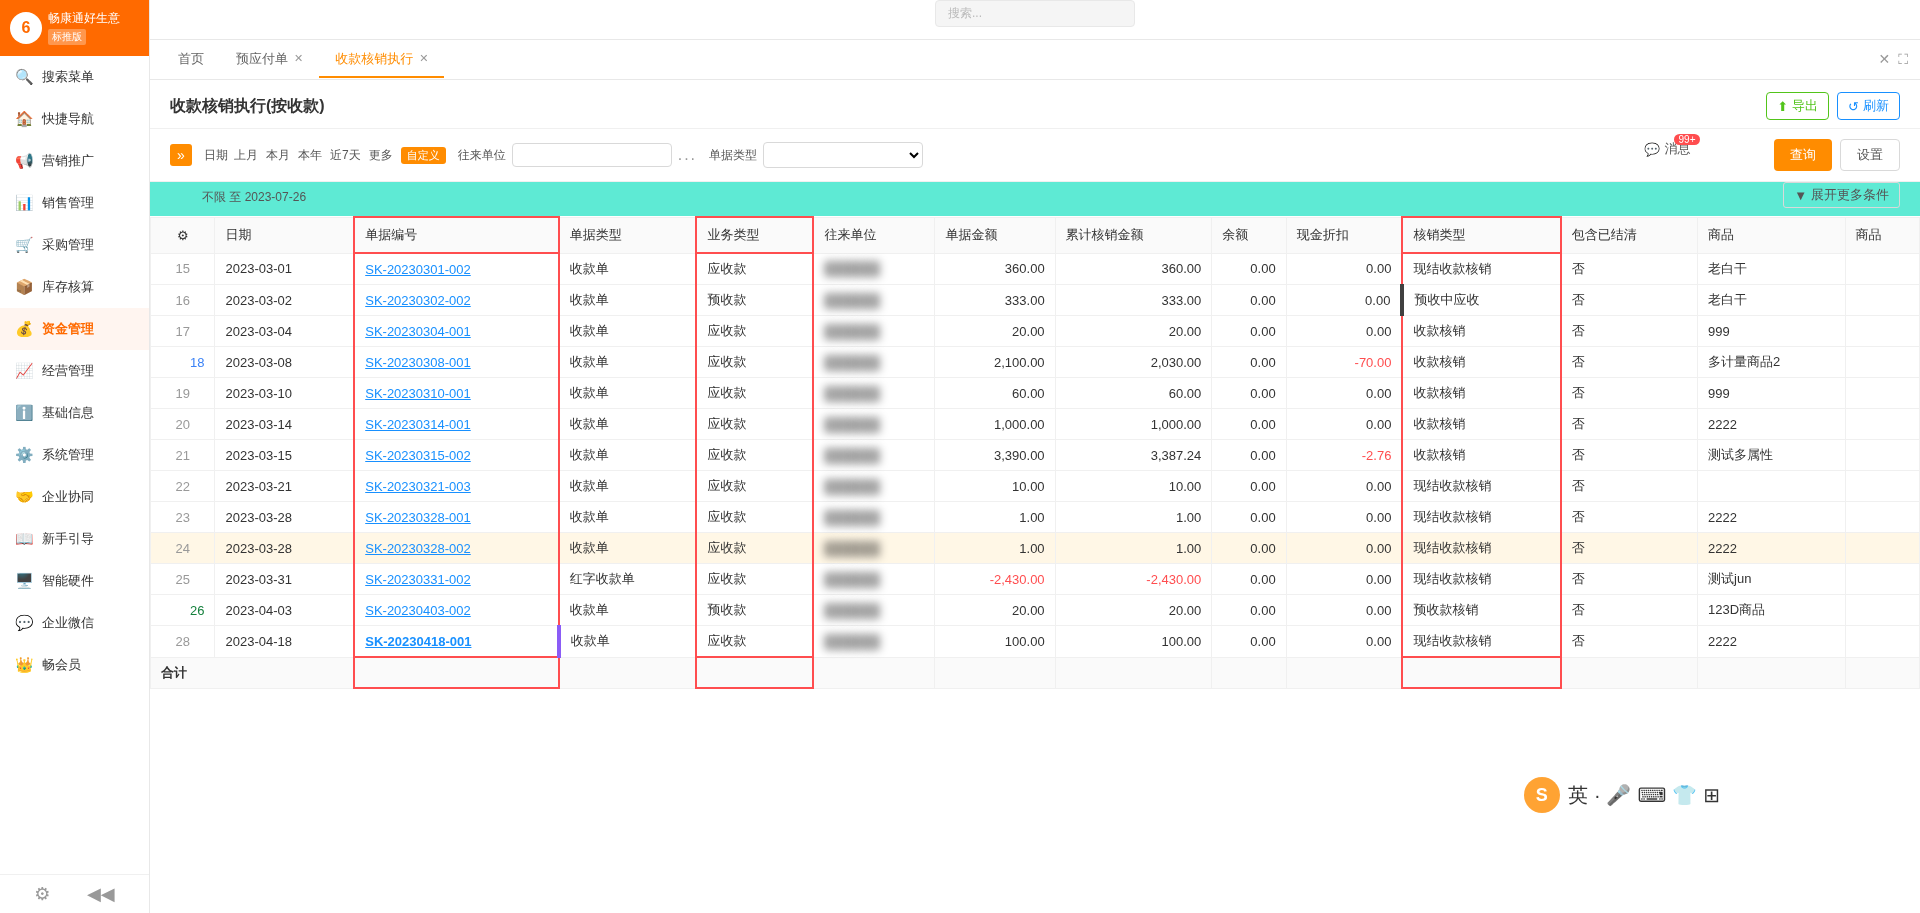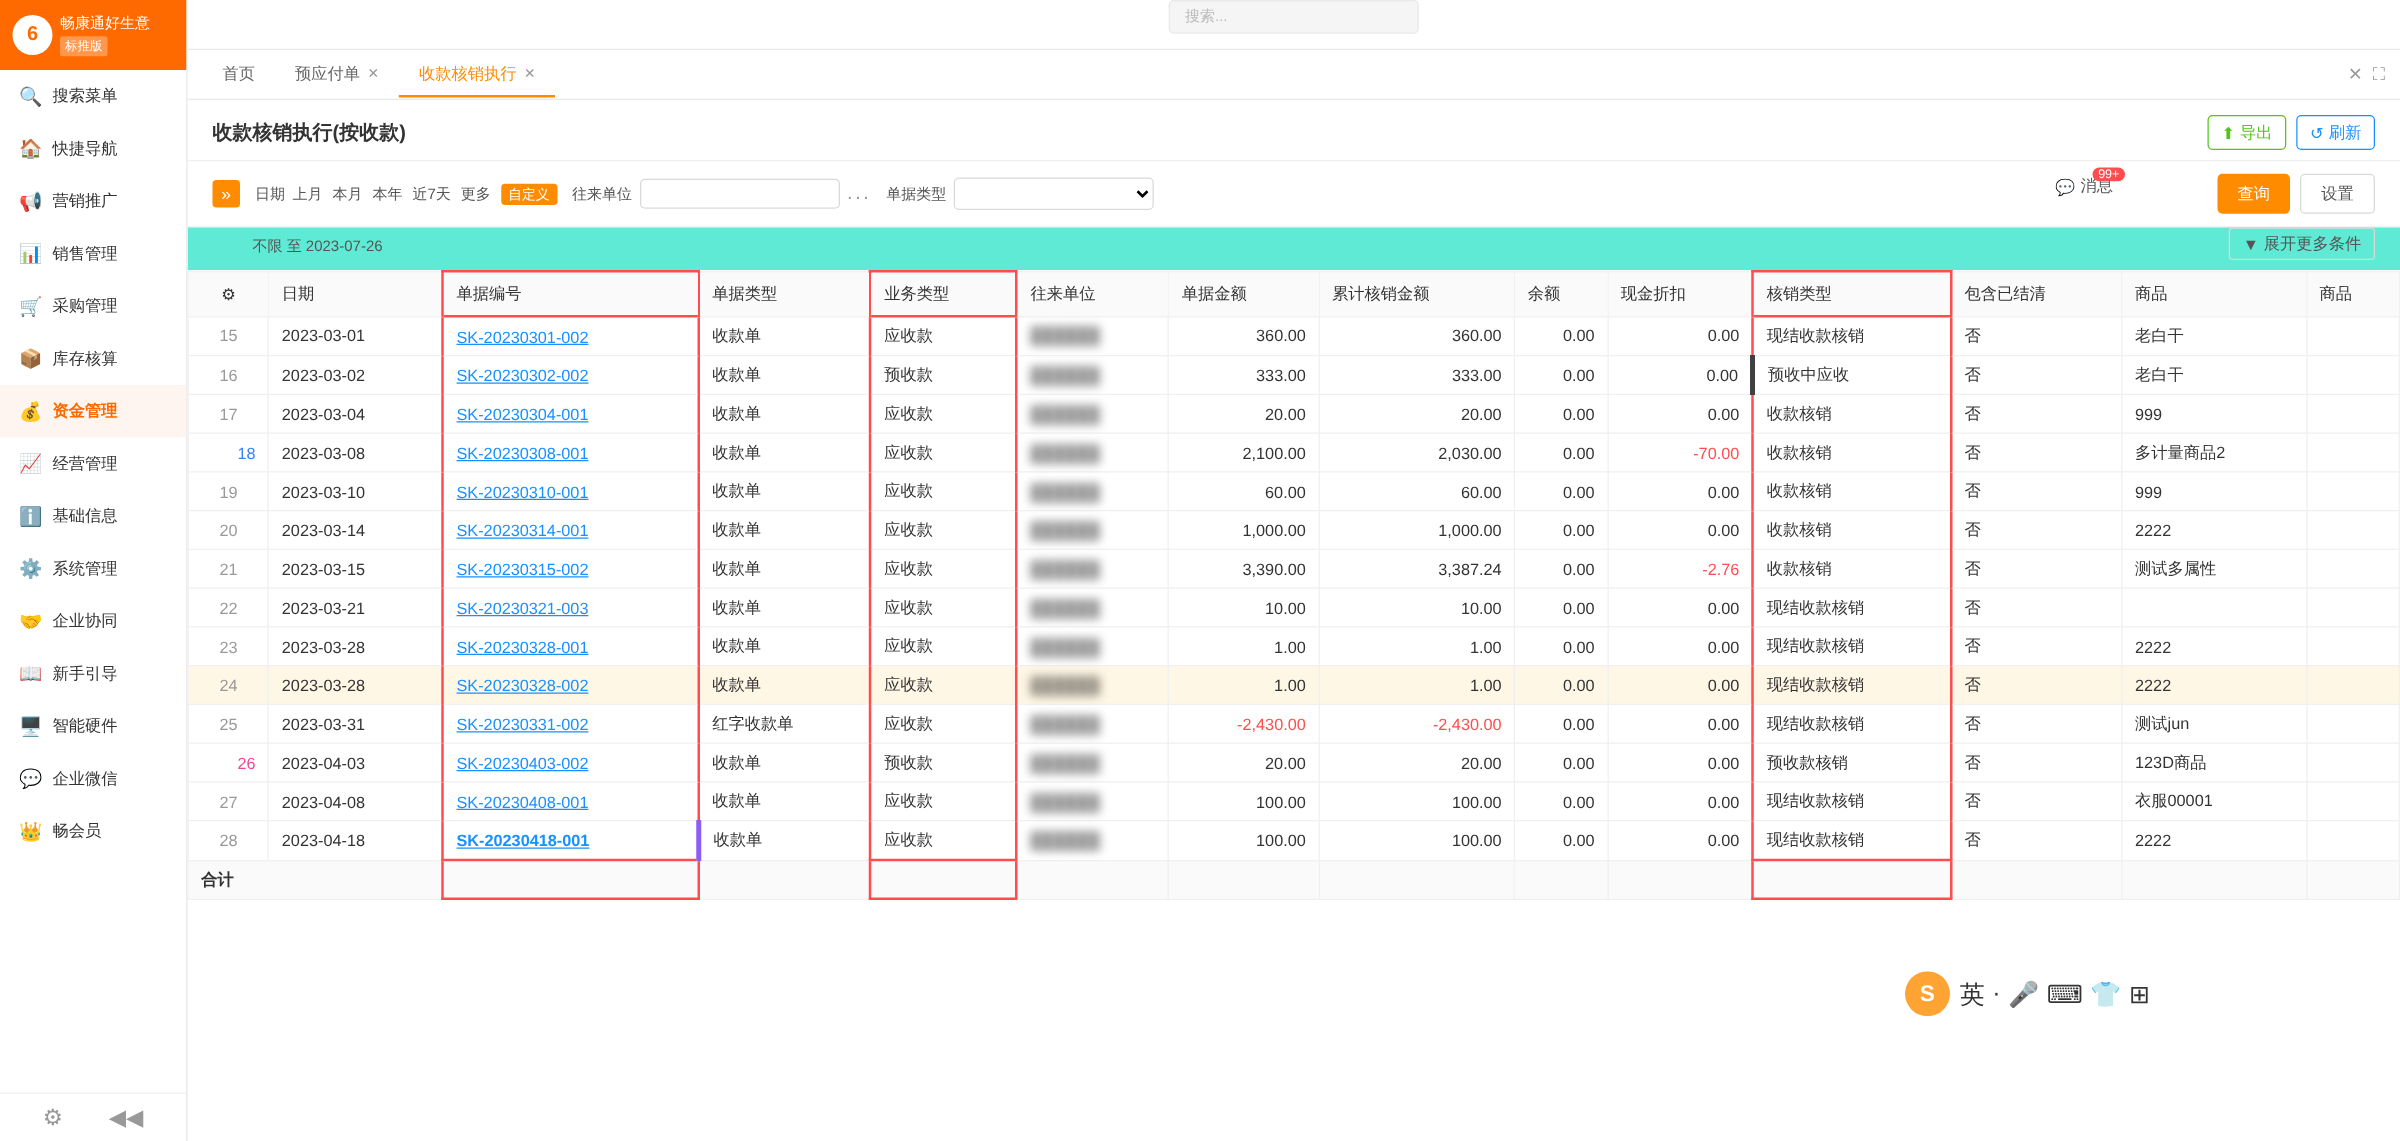--- a/index.html
+++ b/index.html
@@ -458,49 +458,33 @@
     <td class="red" style="text-align:right;">-2,430.00</td>
     <td class="red" style="text-align:right;">-2,430.00</td>
     <td style="text-align:right;">0.00</td>
     <td class="" style="text-align:right;">0.00</td>
     <td style="border-left:2px solid #ff4d4f; border-right:2px solid #ff4d4f;">现结收款核销</td>
     <td>否</td>
     <td>测试jun</td>
     <td></td>
   </tr>
             <tr>
-    <td style="text-align:right;color:#ec4899;padding-left:39px;">26</td>
+    <td style="text-align:right;color:#15803d;padding-left:39px;">26</td>
     <td>2023-04-03</td>
     <td style="border-left:2px solid #ff4d4f; border-right:2px solid #ff4d4f;"><span class="link">SK-20230403-002</span></td>
     <td>收款单</td>
     <td style="border-left:2px solid #ff4d4f; border-right:2px solid #ff4d4f;">预收款</td>
     <td><span class="blurred">██████</span></td>
     <td class="" style="text-align:right;">20.00</td>
     <td class="" style="text-align:right;">20.00</td>
     <td style="text-align:right;">0.00</td>
     <td class="" style="text-align:right;">0.00</td>
     <td style="border-left:2px solid #ff4d4f; border-right:2px solid #ff4d4f;">预收款核销</td>
     <td>否</td>
     <td>123D商品</td>
-    <td></td>
-  </tr>
-            <tr>
-    <td style="text-align:center;color:#999;">27</td>
-    <td>2023-04-08</td>
-    <td style="border-left:2px solid #ff4d4f; border-right:2px solid #ff4d4f;"><span class="link">SK-20230408-001</span></td>
-    <td>收款单</td>
-    <td style="border-left:2px solid #ff4d4f; border-right:2px solid #ff4d4f;">应收款</td>
-    <td><span class="blurred">██████</span></td>
-    <td class="" style="text-align:right;">100.00</td>
-    <td class="" style="text-align:right;">100.00</td>
-    <td style="text-align:right;">0.00</td>
-    <td class="" style="text-align:right;">0.00</td>
-    <td style="border-left:2px solid #ff4d4f; border-right:2px solid #ff4d4f;">现结收款核销</td>
-    <td>否</td>
-    <td>衣服00001</td>
     <td></td>
   </tr>
             <tr>
     <td style="text-align:center;color:#999;">28</td>
     <td>2023-04-18</td>
     <td style="border-left:2px solid #ff4d4f; border-right:4px solid #8b5cf6; border-bottom:2px solid #ff4d4f;font-weight:bold;"><span class="link">SK-20230418-001</span></td>
     <td>收款单</td>
     <td style="border-left:2px solid #ff4d4f; border-right:2px solid #ff4d4f; border-bottom:2px solid #ff4d4f;">应收款</td>
     <td><span class="blurred">██████</span></td>
     <td class="" style="text-align:right;">100.00</td>

